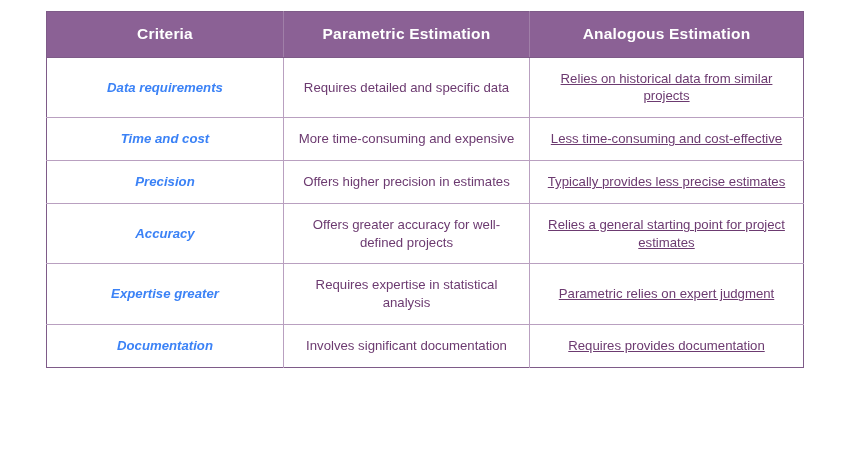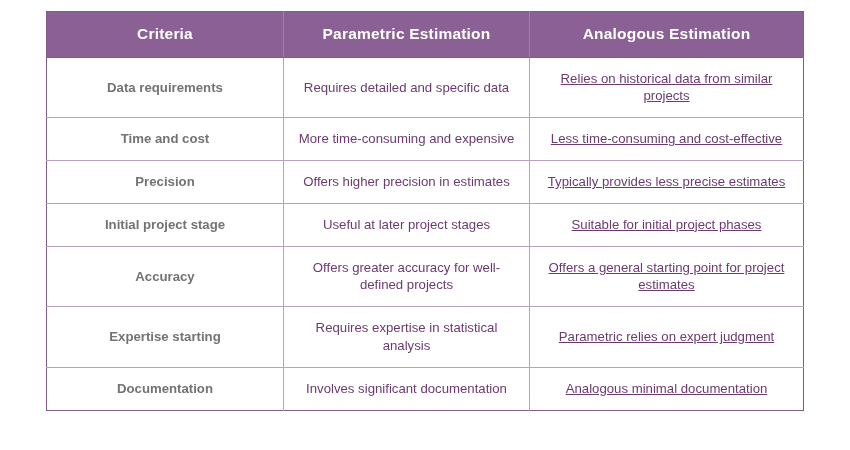--- a/index.html
+++ b/index.html
@@ -60,23 +60,24 @@
     vertical-align: middle;
     border-right: 1px solid #b9a0c0;
     border-bottom: 1px solid #b9a0c0;
     padding: 12px 14px;
     line-height: 1.35;
   }
   tbody td:last-child { border-right: none; text-decoration: underline; }
   tbody tr:last-child td { border-bottom: none; }
 
   td.criteria-cell {
-    color: #737373;
+    color: #3b82f6;
     font-weight: bold;
     font-size: 13.2px;
+    font-style: italic;
   }
 
   td.body-cell {
     color: #6c3a70;
     font-weight: normal;
     font-size: 13.2px;
   }
 </style>
 </head>
 <body>
@@ -106,35 +107,30 @@
           <td class="criteria-cell">Time and cost</td>
           <td class="body-cell">More time-consuming and expensive</td>
           <td class="body-cell">Less time-consuming and cost-effective</td>
         </tr>
         <tr>
           <td class="criteria-cell">Precision</td>
           <td class="body-cell">Offers higher precision in estimates</td>
           <td class="body-cell">Typically provides less precise estimates</td>
         </tr>
         <tr>
-          <td class="criteria-cell">Initial project stage</td>
-          <td class="body-cell">Useful at later project stages</td>
-          <td class="body-cell">Suitable for initial project phases</td>
+          <td class="criteria-cell">Accuracy</td>
+          <td class="body-cell">Offers greater accuracy for well-defined projects</td>
+          <td class="body-cell">Relies a general starting point for project estimates</td>
         </tr>
         <tr>
-          <td class="criteria-cell">Accuracy</td>
-          <td class="body-cell">Offers greater accuracy for well-defined projects</td>
-          <td class="body-cell">Offers a general starting point for project estimates</td>
-        </tr>
-        <tr>
-          <td class="criteria-cell">Expertise starting</td>
+          <td class="criteria-cell">Expertise greater</td>
           <td class="body-cell">Requires expertise in statistical analysis</td>
           <td class="body-cell">Parametric relies on expert judgment</td>
         </tr>
         <tr>
           <td class="criteria-cell">Documentation</td>
           <td class="body-cell">Involves significant documentation</td>
-          <td class="body-cell">Analogous minimal documentation</td>
+          <td class="body-cell">Requires provides documentation</td>
         </tr>
       </tbody>
     </table>
   </div>
 </div>
 
 </body></html>

